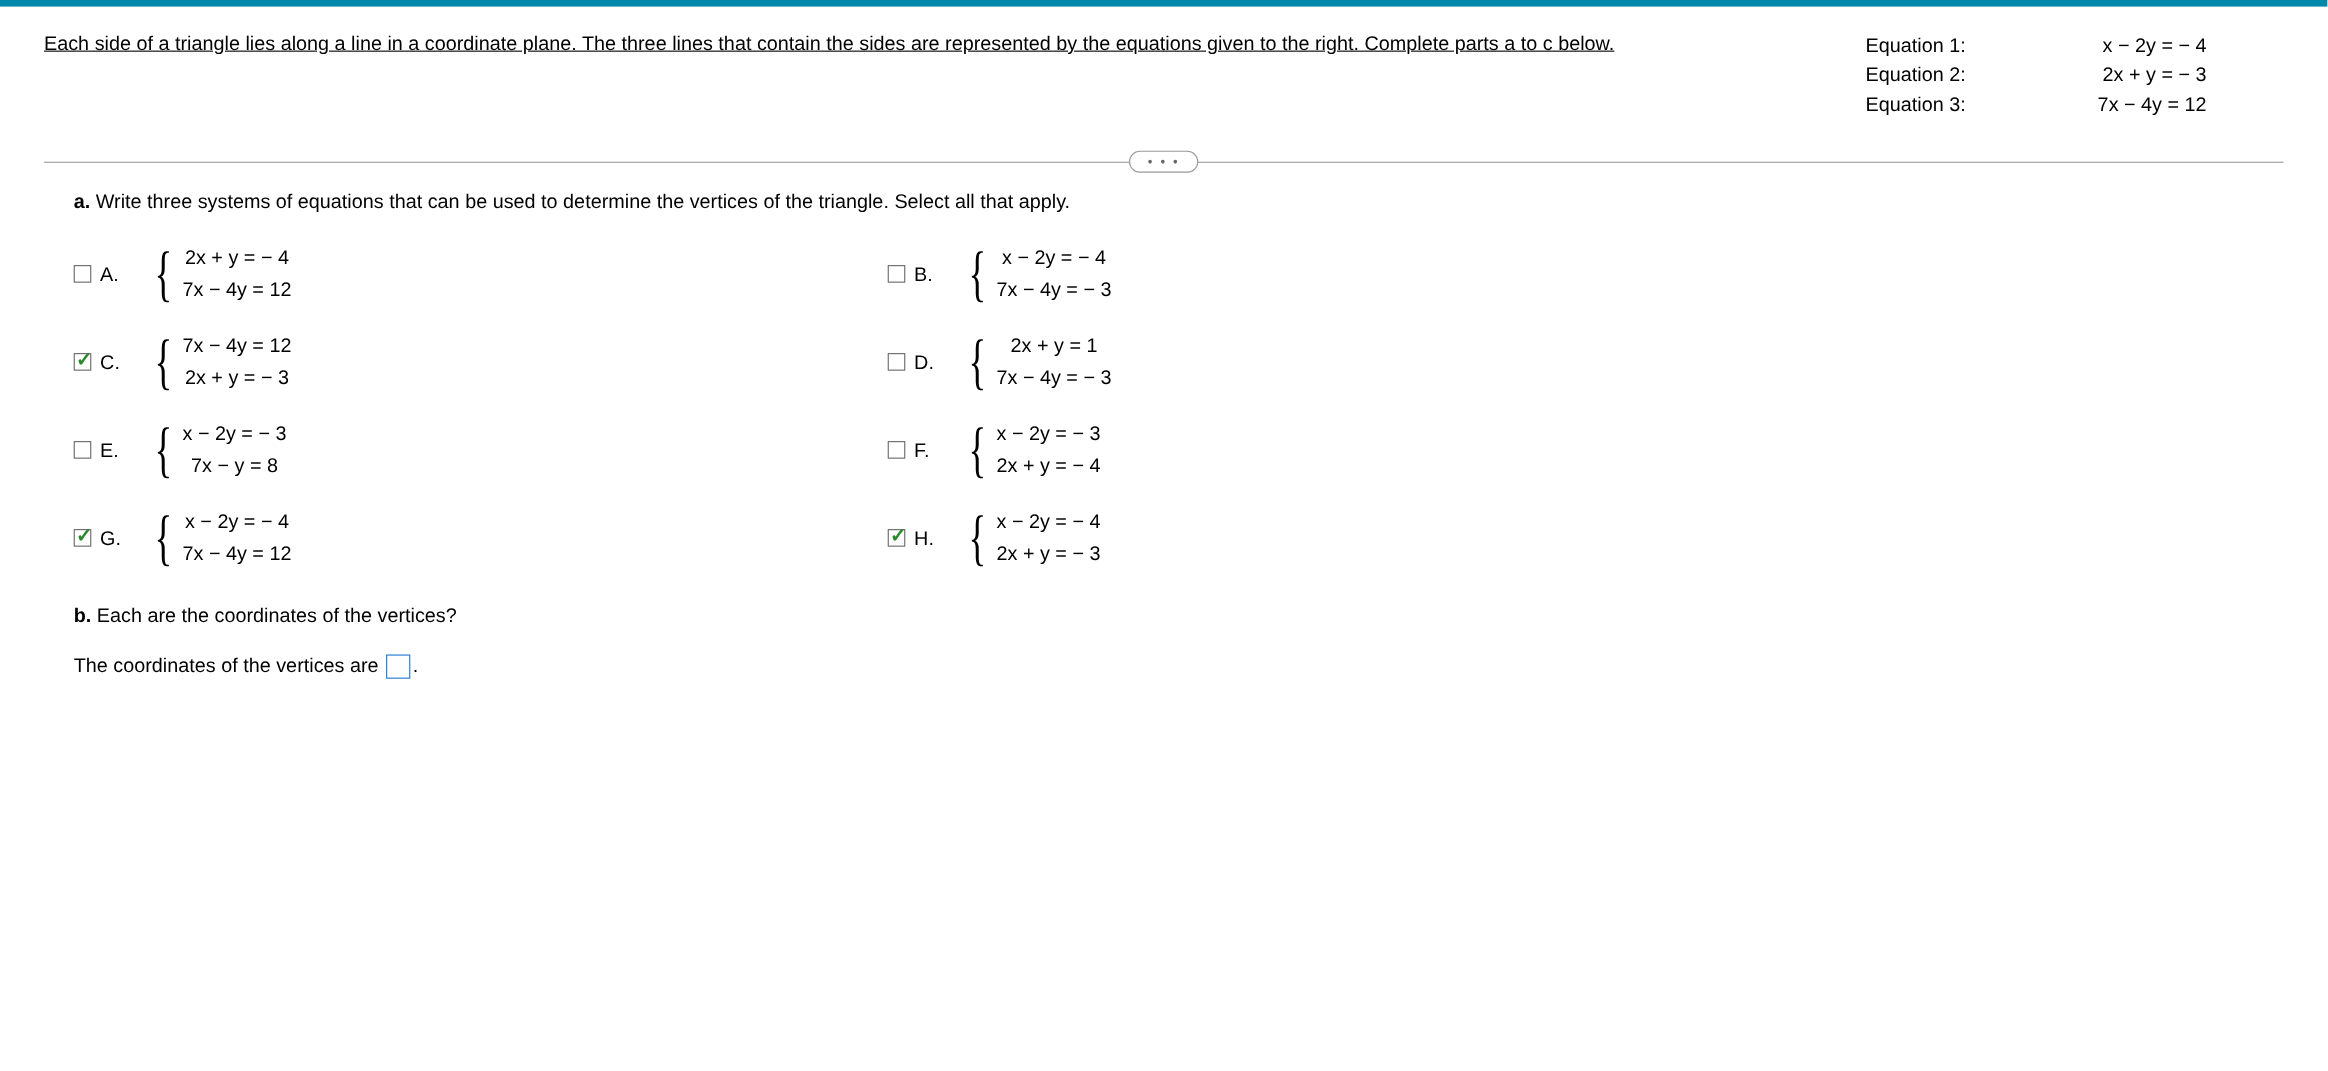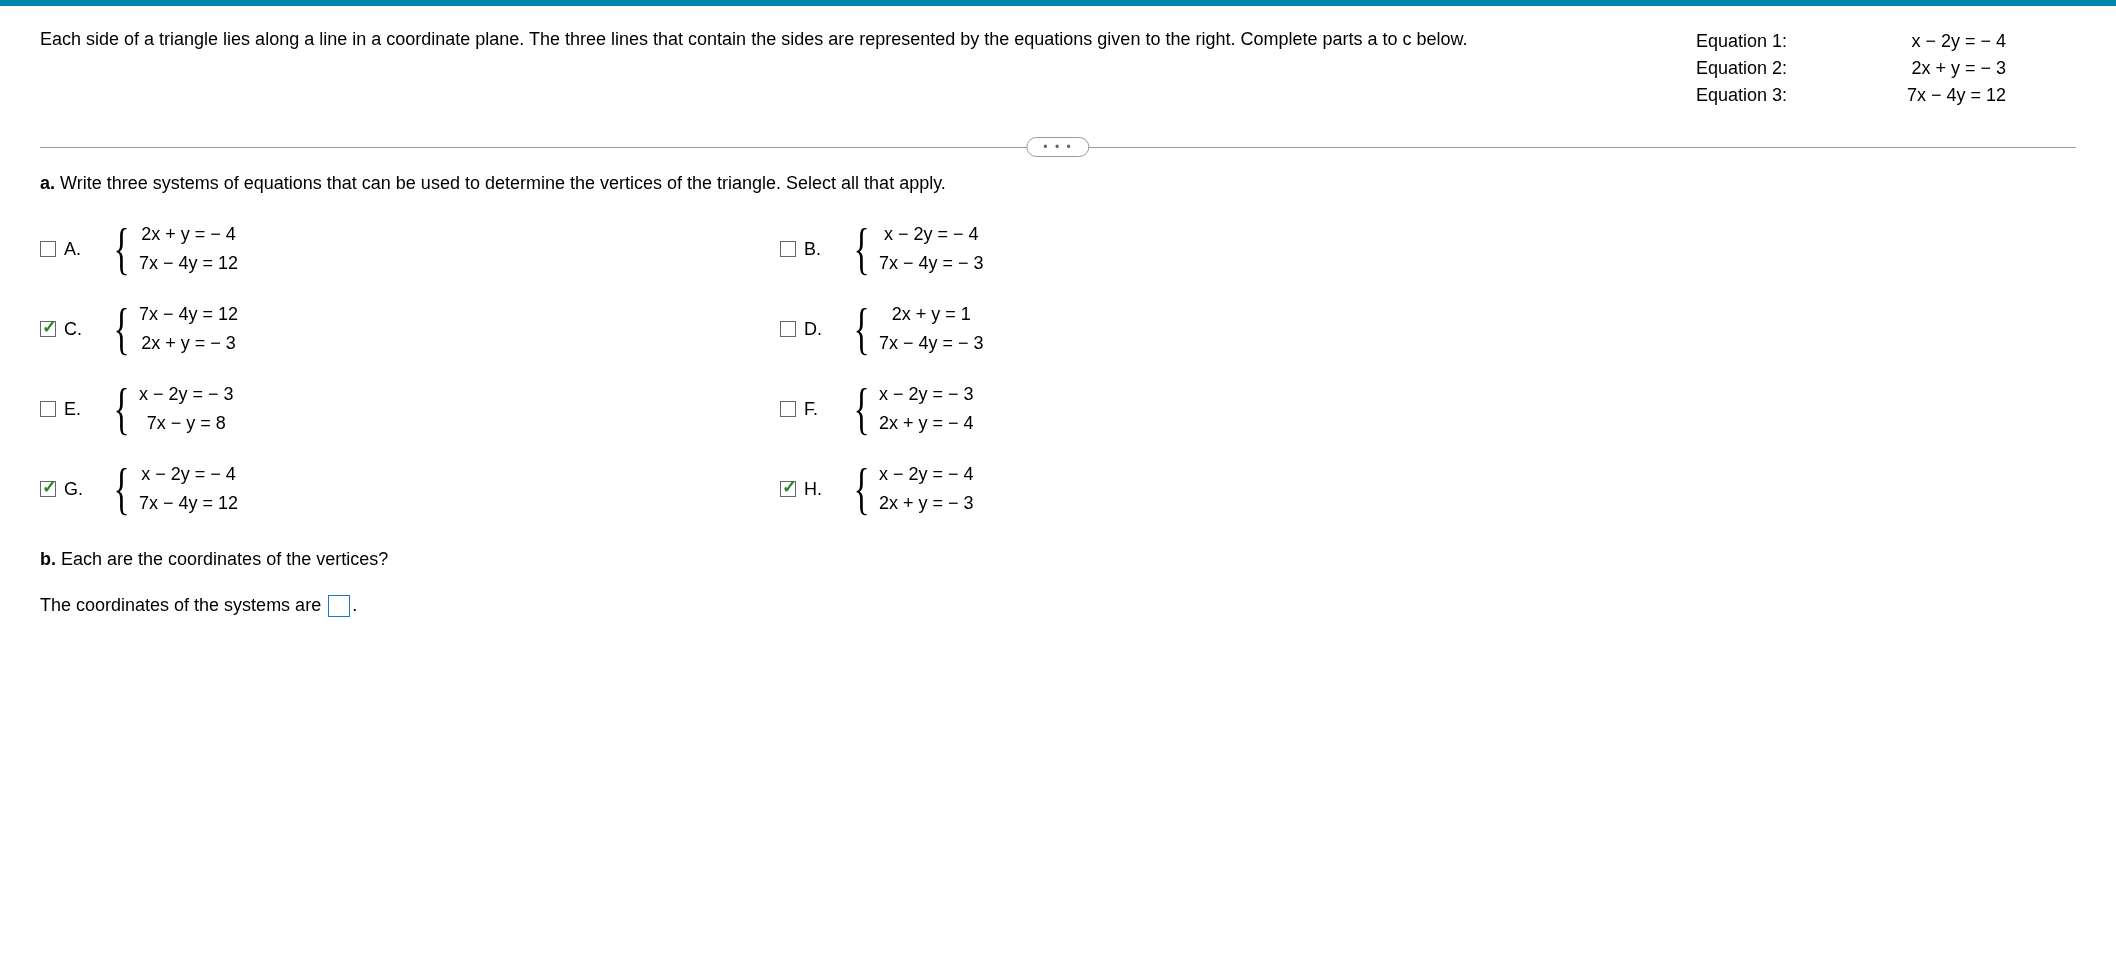--- a/index.html
+++ b/index.html
@@ -24,20 +24,21 @@
     .header-section {
       display: flex;
       padding: 20px 40px 20px 40px;
       align-items: flex-start;
     }
 
     .question-text {
       flex: 1;
       padding-right: 60px;
       line-height: 1.5;
+      text-decoration: underline;
     }
 
     .equations-box {
       width: 380px;
       padding-top: 5px;
     }
 
     .equation-row {
       display: flex;
       margin-bottom: 6px;
@@ -72,20 +73,21 @@
       border: 1px solid #999;
       border-radius: 10px;
       padding: 2px 16px;
       font-size: 12px;
       color: #666;
       letter-spacing: 2px;
     }
 
     .content {
       padding: 0 32px 30px 40px;
+      margin-left: 27px;
     }
 
     .part-a-title {
       margin-bottom: 30px;
     }
 
     .bold {
       font-weight: bold;
     }
 
@@ -336,17 +338,17 @@
       </div>
     </div>
 
   </div>
 
   <div class="part-b">
     <div class="part-b-title">
       <span class="bold">b.</span><span> Each are the coordinates of the vertices?</span>
     </div>
     <div class="answer-line">
-      <span>The coordinates of the systems are </span><span class="answer-box"></span><span>.</span>
+      <span>The coordinates of the vertices are </span><span class="answer-box"></span><span>.</span>
     </div>
   </div>
 
 </div>
 
 </body></html>

